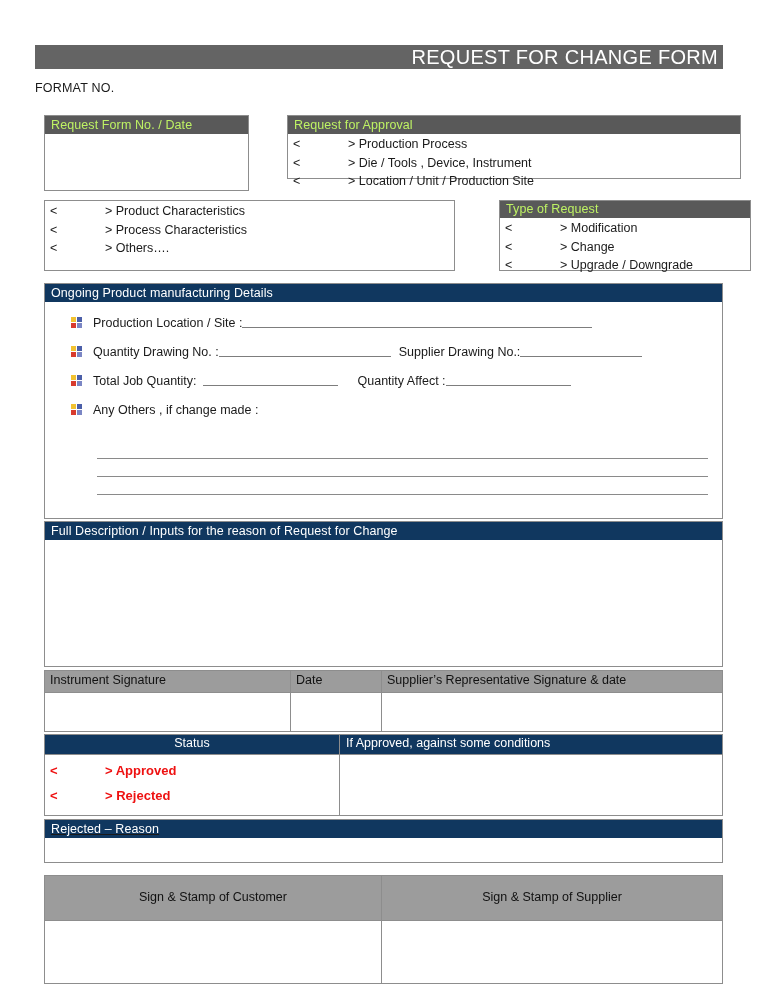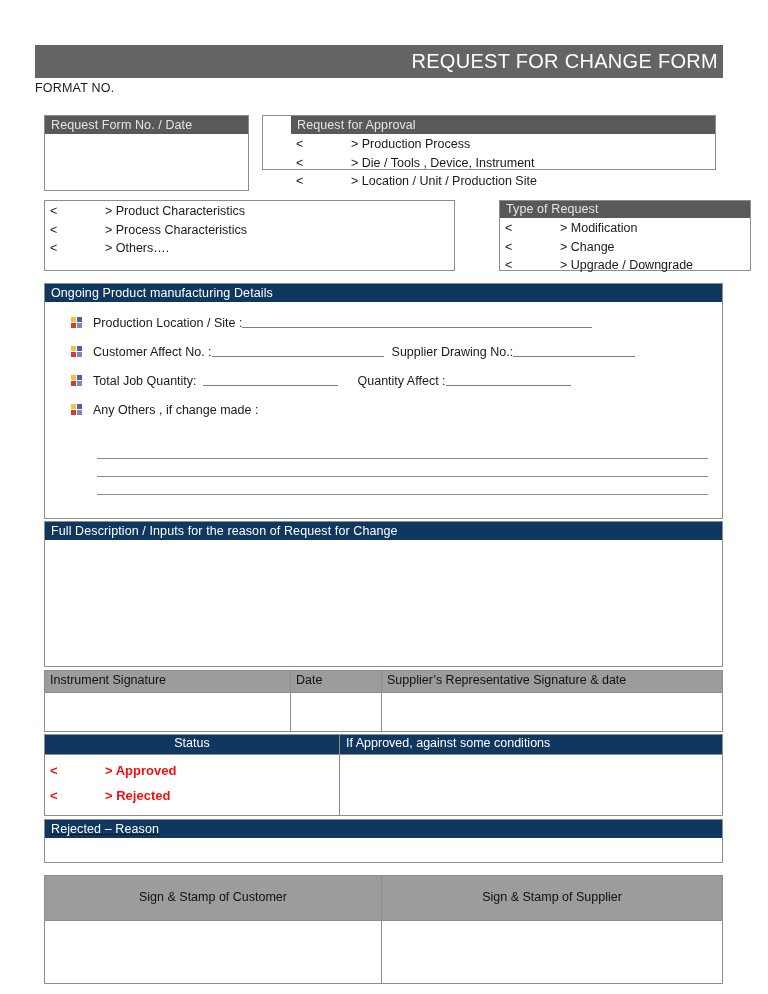--- a/index.html
+++ b/index.html
@@ -22,21 +22,21 @@
     height: 994px;
     background: #ffffff;
   }
 
   
   .title-bar {
     position: absolute;
     left: 35px;
     top: 45px;
     width: 688px;
-    height: 33px;
+    height: 24px;
     background: #646464;
     display: flex;
     align-items: center;
     justify-content: flex-end;
     box-sizing: border-box;
     padding-right: 5px;
   }
   .title-bar .title-text {
     color: #ffffff;
     font-size: 20px;
@@ -54,21 +54,21 @@
 
   
   .box {
     position: absolute;
     box-sizing: border-box;
     border: 1px solid #8d8d8d;
     background: #ffffff;
   }
   .bar-dark-gray {
     background: #595959;
-    color: #e5e5e5;
+    color: #bef264;
     font-size: 12.5px;
     padding: 2px 6px;
     box-sizing: border-box;
     white-space: nowrap;
     letter-spacing: 0.1px;
   }
   .bar-navy {
     background: #10375f;
     color: #ffffff;
     font-size: 12.5px;
@@ -96,21 +96,21 @@
   .opt-row .lbl { display: inline-block; }
 
   
   #box-request-form {
     left: 44px; top: 115px; width: 205px; height: 76px;
   }
   #box-request-form .bar-dark-gray { height: 18px; line-height: 14px; }
 
   
   #box-request-approval {
-    left: 262px; top: 115px; width: 454px; height: 55px; padding-left: 28px;
+    left: 287px; top: 115px; width: 454px; height: 64px;
   }
   #box-request-approval .bar-dark-gray { height: 18px; line-height: 14px; }
 
   
   #box-special-remarks {
     left: 44px; top: 200px; width: 411px; height: 71px;
   }
   #box-special-remarks .bar-dark-gray { height: 17px; line-height: 13px; }
   #box-special-remarks .bar-dark-gray .tail-tick {
     position: absolute;
@@ -348,21 +348,21 @@
 
       <div class="detail-item">
         <span class="bullet-icon">
           <svg width="11" height="11" viewBox="0 0 11 11">
             <rect x="0" y="0" width="5" height="5" fill="#f2c230"></rect>
             <rect x="6" y="0" width="5" height="5" fill="#4b5fa8"></rect>
             <rect x="0" y="6" width="5" height="5" fill="#d83b2e"></rect>
             <rect x="6" y="6" width="5" height="5" fill="#7b86c4"></rect>
           </svg>
         </span>
-        <span>Customer Affect No. :</span>
+        <span>Quantity Drawing No. :</span>
         <span class="fill-line" style="width:172px;"></span>
         <span style="padding-left:8px;">Supplier Drawing No.:</span>
         <span class="fill-line" style="width:122px;"></span>
       </div>
 
       <div class="detail-item">
         <span class="bullet-icon">
           <svg width="11" height="11" viewBox="0 0 11 11">
             <rect x="0" y="0" width="5" height="5" fill="#f2c230"></rect>
             <rect x="6" y="0" width="5" height="5" fill="#4b5fa8"></rect>

